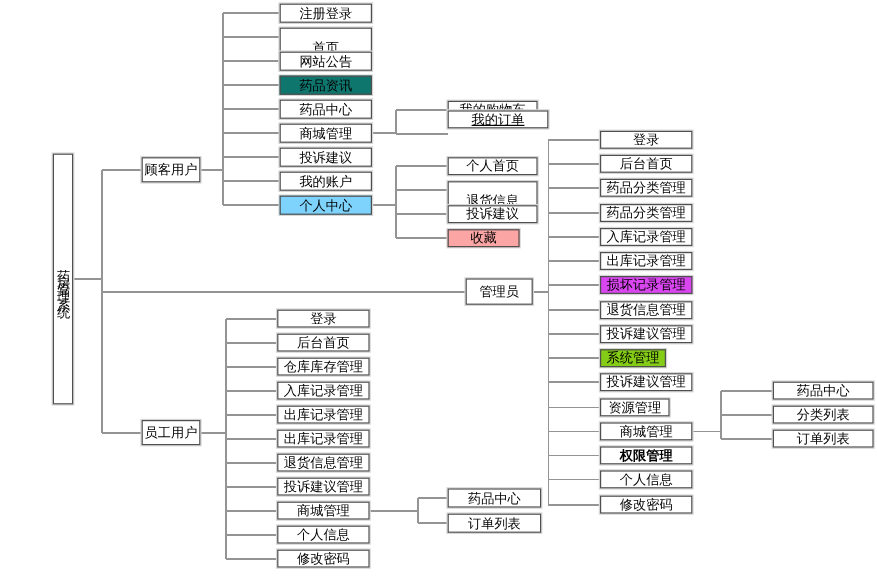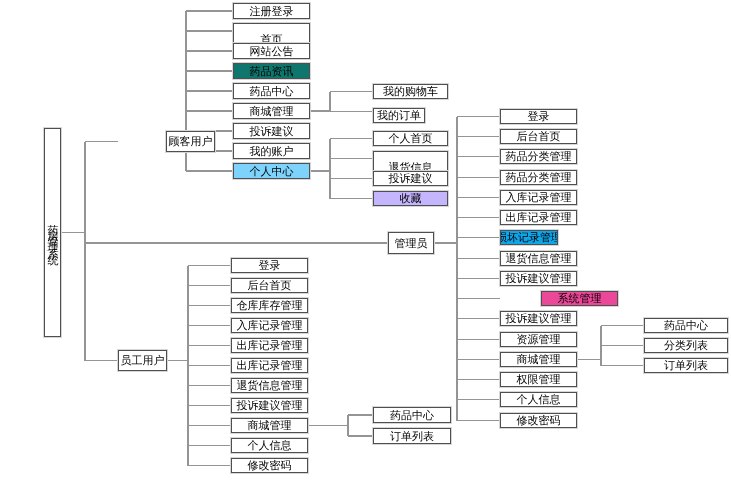--- a/index.html
+++ b/index.html
@@ -87,52 +87,52 @@
       <line x1="188" y1="405.5" x2="231" y2="405.5" stroke="#949494" stroke-width="1.5" shape-rendering="crispEdges"></line>
       <line x1="188" y1="425.5" x2="231" y2="425.5" stroke="#949494" stroke-width="1.5" shape-rendering="crispEdges"></line>
       <line x1="188" y1="445.5" x2="231" y2="445.5" stroke="#949494" stroke-width="1.5" shape-rendering="crispEdges"></line>
       <line x1="188" y1="465.5" x2="231" y2="465.5" stroke="#949494" stroke-width="1.5" shape-rendering="crispEdges"></line>
       <line x1="308" y1="425.5" x2="348" y2="425.5" stroke="#949494" stroke-width="1.5" shape-rendering="crispEdges"></line>
       <line x1="348" y1="415" x2="348" y2="436" stroke="#949494" stroke-width="1.5" shape-rendering="crispEdges"></line>
       <line x1="348" y1="415" x2="373" y2="415" stroke="#949494" stroke-width="1.5" shape-rendering="crispEdges"></line>
       <line x1="348" y1="436" x2="373" y2="436" stroke="#949494" stroke-width="1.5" shape-rendering="crispEdges"></line>
     </svg>
 <div class="node vertical" style="left: 44px; top: 128px; width: 17px; height: 209px; border-color: rgb(79, 79, 79); background: rgb(255, 255, 255); color: rgb(0, 0, 0);">药房管理系统</div>
-    <div class="node" style="left: 118px; top: 131px; width: 49px; height: 21px; border-color: rgb(79, 79, 79); background: rgb(255, 255, 255); color: rgb(0, 0, 0); margin-left: 48px;">顾客用户</div>
-    <div class="node" style="left: 388px; top: 232px; width: 46px; height: 22px; border-color: rgb(79, 79, 79); background: rgb(255, 255, 255); color: rgb(0, 0, 0);">管理员</div>
+    <div class="node" style="left: 118px; top: 131px; width: 49px; height: 21px; border-color: rgb(79, 79, 79); background: rgb(255, 255, 255); color: rgb(0, 0, 0);">顾客用户</div>
+    <div class="node" style="left: 388px; top: 232px; width: 56px; height: 22px; border-color: rgb(79, 79, 79); background: rgb(255, 255, 255); color: rgb(0, 0, 0);">管理员</div>
     <div class="node" style="left: 118px; top: 350px; width: 49px; height: 21px; border-color: rgb(79, 79, 79); background: rgb(255, 255, 255); color: rgb(0, 0, 0);">员工用户</div>
     <div class="node" style="left: 233px; top: 3px; width: 77px; height: 16px; border-color: rgb(79, 79, 79); background: rgb(255, 255, 255); color: rgb(0, 0, 0);">注册登录</div>
     <div class="node" style="left: 233px; top: 23px; width: 77px; height: 32px; border-color: rgb(79, 79, 79); background: rgb(255, 255, 255); color: rgb(0, 0, 0);">首页</div>
     <div class="node" style="left: 233px; top: 43px; width: 77px; height: 16px; border-color: rgb(79, 79, 79); background: rgb(255, 255, 255); color: rgb(0, 0, 0);">网站公告</div>
     <div class="node" style="left: 233px; top: 63px; width: 77px; height: 16px; border-color: rgb(79, 79, 79); background: #0f766e; color: rgb(0, 0, 0);">药品资讯</div>
     <div class="node" style="left: 233px; top: 83px; width: 77px; height: 16px; border-color: rgb(79, 79, 79); background: rgb(255, 255, 255); color: rgb(0, 0, 0);">药品中心</div>
     <div class="node" style="left: 233px; top: 103px; width: 77px; height: 16px; border-color: rgb(79, 79, 79); background: rgb(255, 255, 255); color: rgb(0, 0, 0);">商城管理</div>
     <div class="node" style="left: 233px; top: 123px; width: 77px; height: 16px; border-color: rgb(79, 79, 79); background: rgb(255, 255, 255); color: rgb(0, 0, 0);">投诉建议</div>
     <div class="node" style="left: 233px; top: 143px; width: 77px; height: 16px; border-color: rgb(79, 79, 79); background: rgb(255, 255, 255); color: rgb(0, 0, 0);">我的账户</div>
     <div class="node" style="left: 233px; top: 163px; width: 77px; height: 16px; border-color: rgb(79, 79, 79); background: #7dd3fc; color: rgb(0, 0, 0);">个人中心</div>
     <div class="node" style="left: 373px; top: 84px; width: 75px; height: 15px; border-color: rgb(79, 79, 79); background: rgb(255, 255, 255); color: rgb(0, 0, 0);">我的购物车</div>
-    <div class="node" style="left: 373px; top: 108px; width: 52px; height: 15px; border-color: rgb(79, 79, 79); background: rgb(255, 255, 255); color: rgb(0, 0, 0);">我的订单</div>
+    <div class="node" style="left: 373px; top: 92px; width: 84px; height: 15px; border-color: rgb(79, 79, 79); background: rgb(255, 255, 255); color: rgb(0, 0, 0); text-decoration: underline;">我的订单</div>
     <div class="node" style="left: 373px; top: 131px; width: 75px; height: 15px; border-color: rgb(79, 79, 79); background: rgb(255, 255, 255); color: rgb(0, 0, 0);">个人首页</div>
     <div class="node" style="left: 373px; top: 151px; width: 75px; height: 32px; border-color: rgb(79, 79, 79); background: rgb(255, 255, 255); color: rgb(0, 0, 0);">退货信息</div>
     <div class="node" style="left: 373px; top: 171px; width: 75px; height: 15px; border-color: rgb(79, 79, 79); background: rgb(255, 255, 255); color: rgb(0, 0, 0);">投诉建议</div>
-    <div class="node" style="left: 373px; top: 191px; width: 75px; height: 15px; border-color: rgb(79, 79, 79); background: #c4b5fd; color: rgb(0, 0, 0);">收藏</div>
+    <div class="node" style="left: 373px; top: 191px; width: 60px; height: 15px; border-color: rgb(79, 79, 79); background: #fca5a5; color: rgb(0, 0, 0);">收藏</div>
     <div class="node" style="left: 500px; top: 109px; width: 77px; height: 15px; border-color: rgb(79, 79, 79); background: rgb(255, 255, 255); color: rgb(0, 0, 0);">登录</div>
     <div class="node" style="left: 500px; top: 129px; width: 77px; height: 15px; border-color: rgb(79, 79, 79); background: rgb(255, 255, 255); color: rgb(0, 0, 0);">后台首页</div>
     <div class="node" style="left: 500px; top: 149px; width: 77px; height: 15px; border-color: rgb(79, 79, 79); background: rgb(255, 255, 255); color: rgb(0, 0, 0);">药品分类管理</div>
     <div class="node" style="left: 500px; top: 170px; width: 77px; height: 15px; border-color: rgb(79, 79, 79); background: rgb(255, 255, 255); color: rgb(0, 0, 0);">药品分类管理</div>
     <div class="node" style="left: 500px; top: 190px; width: 77px; height: 15px; border-color: rgb(79, 79, 79); background: rgb(255, 255, 255); color: rgb(0, 0, 0);">入库记录管理</div>
     <div class="node" style="left: 500px; top: 210px; width: 77px; height: 15px; border-color: rgb(79, 79, 79); background: rgb(255, 255, 255); color: rgb(0, 0, 0);">出库记录管理</div>
-    <div class="node" style="left: 500px; top: 230px; width: 58px; height: 15px; border-color: rgb(79, 79, 79); background: #0ea5e9; color: rgb(0, 0, 0);">损坏记录管理</div>
+    <div class="node" style="left: 500px; top: 230px; width: 77px; height: 15px; border-color: rgb(79, 79, 79); background: #d946ef; color: rgb(0, 0, 0);">损坏记录管理</div>
     <div class="node" style="left: 500px; top: 251px; width: 77px; height: 15px; border-color: rgb(79, 79, 79); background: rgb(255, 255, 255); color: rgb(0, 0, 0);">退货信息管理</div>
     <div class="node" style="left: 500px; top: 271px; width: 77px; height: 15px; border-color: rgb(79, 79, 79); background: rgb(255, 255, 255); color: rgb(0, 0, 0);">投诉建议管理</div>
-    <div class="node" style="left: 500px; top: 291px; width: 77px; height: 15px; border-color: rgb(79, 79, 79); background: #ec4899; color: rgb(0, 0, 0); margin-left: 41px;">系统管理</div>
+    <div class="node" style="left: 500px; top: 291px; width: 55px; height: 15px; border-color: rgb(79, 79, 79); background: #84cc16; color: rgb(0, 0, 0);">系统管理</div>
     <div class="node" style="left: 500px; top: 311px; width: 77px; height: 15px; border-color: rgb(79, 79, 79); background: rgb(255, 255, 255); color: rgb(0, 0, 0);">投诉建议管理</div>
-    <div class="node" style="left: 500px; top: 332px; width: 77px; height: 15px; border-color: rgb(79, 79, 79); background: rgb(255, 255, 255); color: rgb(0, 0, 0);">资源管理</div>
+    <div class="node" style="left: 500px; top: 332px; width: 58px; height: 15px; border-color: rgb(79, 79, 79); background: rgb(255, 255, 255); color: rgb(0, 0, 0);">资源管理</div>
     <div class="node" style="left: 500px; top: 352px; width: 77px; height: 15px; border-color: rgb(79, 79, 79); background: rgb(255, 255, 255); color: rgb(0, 0, 0);">商城管理</div>
-    <div class="node" style="left: 500px; top: 372px; width: 77px; height: 15px; border-color: rgb(79, 79, 79); background: rgb(255, 255, 255); color: rgb(0, 0, 0);">权限管理</div>
+    <div class="node" style="left: 500px; top: 372px; width: 77px; height: 15px; border-color: rgb(79, 79, 79); background: rgb(255, 255, 255); color: rgb(0, 0, 0); font-weight: bold;">权限管理</div>
     <div class="node" style="left: 500px; top: 392px; width: 77px; height: 15px; border-color: rgb(79, 79, 79); background: rgb(255, 255, 255); color: rgb(0, 0, 0);">个人信息</div>
     <div class="node" style="left: 500px; top: 413px; width: 77px; height: 15px; border-color: rgb(79, 79, 79); background: rgb(255, 255, 255); color: rgb(0, 0, 0);">修改密码</div>
     <div class="node" style="left: 644px; top: 318px; width: 84px; height: 15px; border-color: rgb(79, 79, 79); background: rgb(255, 255, 255); color: rgb(0, 0, 0);">药品中心</div>
     <div class="node" style="left: 644px; top: 338px; width: 84px; height: 15px; border-color: rgb(79, 79, 79); background: rgb(255, 255, 255); color: rgb(0, 0, 0);">分类列表</div>
     <div class="node" style="left: 644px; top: 358px; width: 84px; height: 15px; border-color: rgb(79, 79, 79); background: rgb(255, 255, 255); color: rgb(0, 0, 0);">订单列表</div>
     <div class="node" style="left: 231px; top: 258px; width: 77px; height: 15px; border-color: rgb(79, 79, 79); background: rgb(255, 255, 255); color: rgb(0, 0, 0);">登录</div>
     <div class="node" style="left: 231px; top: 278px; width: 77px; height: 15px; border-color: rgb(79, 79, 79); background: rgb(255, 255, 255); color: rgb(0, 0, 0);">后台首页</div>
     <div class="node" style="left: 231px; top: 298px; width: 77px; height: 15px; border-color: rgb(79, 79, 79); background: rgb(255, 255, 255); color: rgb(0, 0, 0);">仓库库存管理</div>
     <div class="node" style="left: 231px; top: 318px; width: 77px; height: 15px; border-color: rgb(79, 79, 79); background: rgb(255, 255, 255); color: rgb(0, 0, 0);">入库记录管理</div>
     <div class="node" style="left: 231px; top: 338px; width: 77px; height: 15px; border-color: rgb(79, 79, 79); background: rgb(255, 255, 255); color: rgb(0, 0, 0);">出库记录管理</div>

